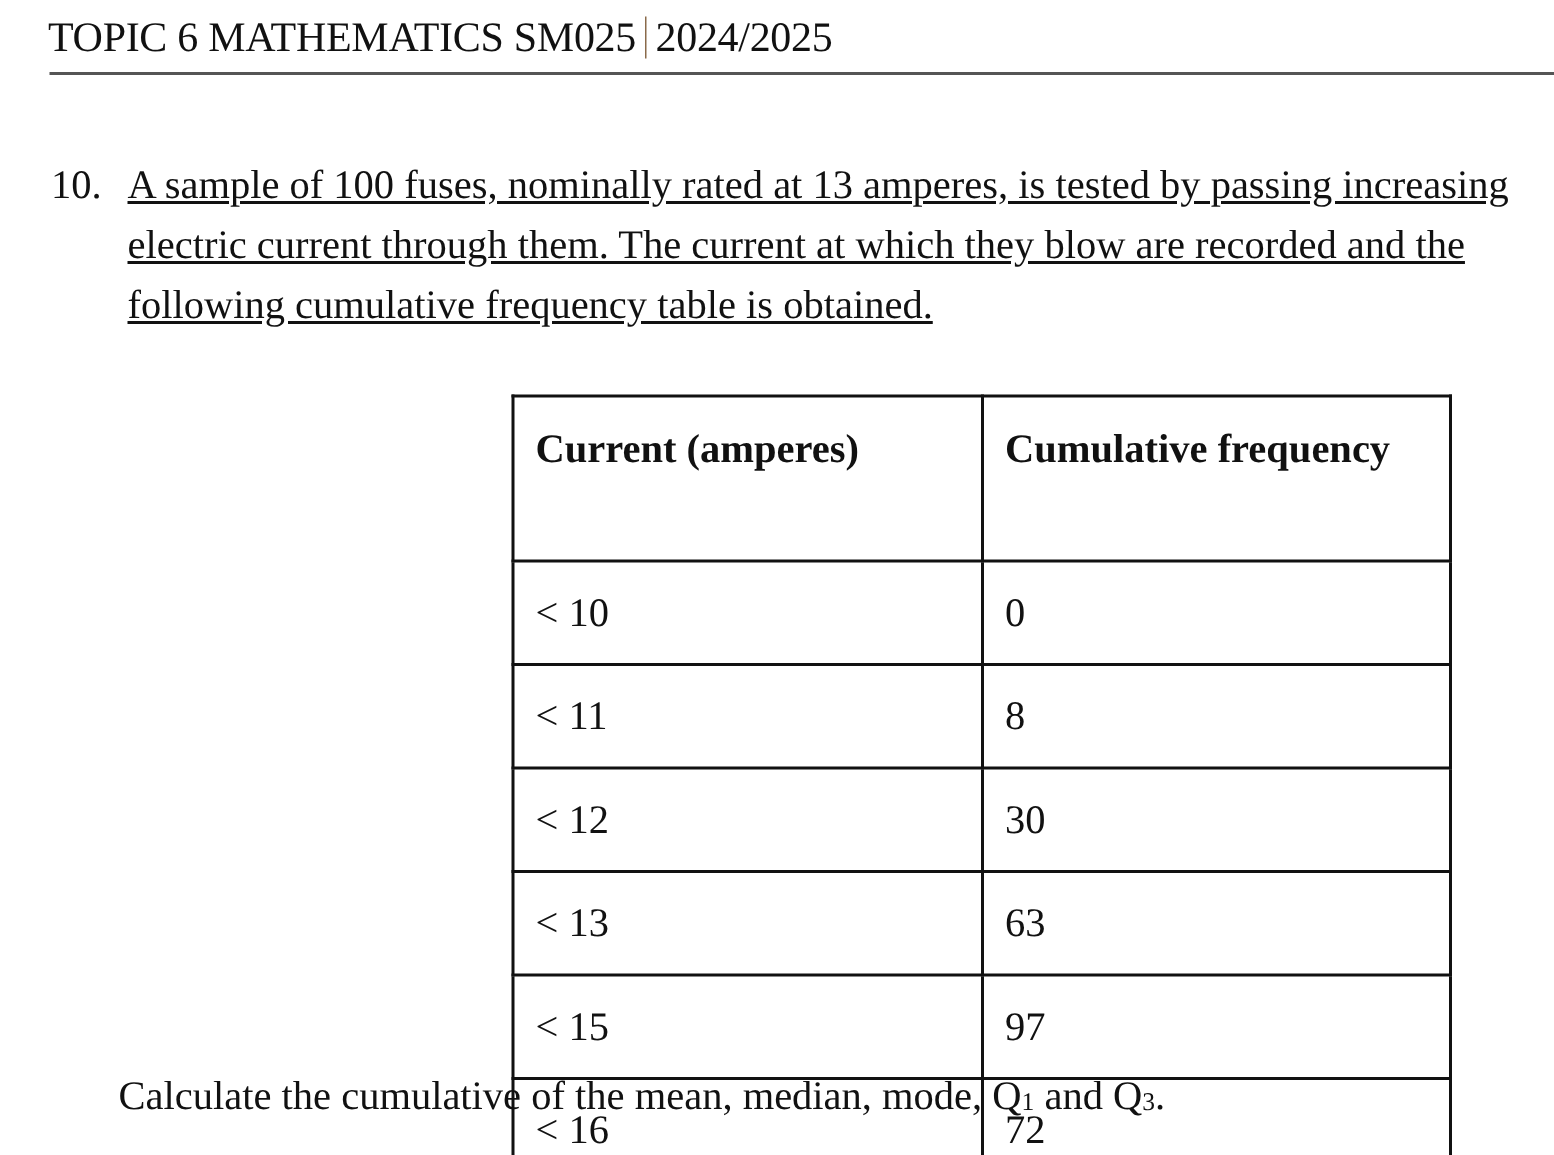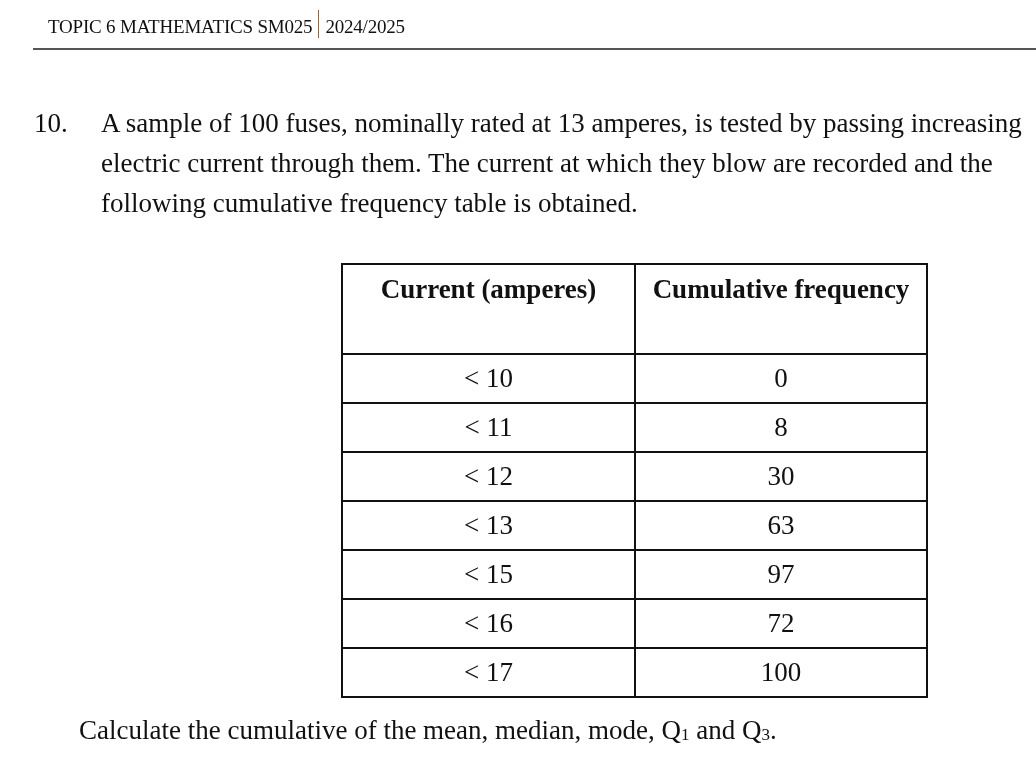--- a/index.html
+++ b/index.html
@@ -1,25 +1,25 @@
 <!DOCTYPE html>
 <html><head>
 <meta charset="utf-8">
 <style>
   html, body { margin:0; padding:0; background:#ffffff; }
   body { width:1036px; height:770px; position:relative; overflow:hidden;
          font-family:"Liberation Serif", "DejaVu Serif", serif; color:#111; }
-  .header { position:absolute; left:48px; top:10px; font-size:19px; letter-spacing:-0.2px; }
+  .header { position:absolute; left:32px; top:10px; font-size:28px; letter-spacing:-0.2px; }
   .header .sep { display:inline-block; width:1px; height:28px; background:#8a6a4a; vertical-align:-5px; margin:0 6px 0 6px; }
   .rule { position:absolute; left:33px; top:48px; width:1003px; height:2px; background:#555; }
   .question { position:absolute; left:34px; top:103px; width:990px; font-size:27px; line-height:40px; }
   .question .num { position:absolute; left:0; top:0;text-align:center; }
-  .question .body { margin-left:67px; }
+  .question .body { margin-left:51px;text-decoration:underline; }
   table.cf { position:absolute; left:341px; top:263px; border-collapse:collapse; font-size:27px; }
-  table.cf th, table.cf td { border:2px solid #111; text-align:center; padding:4px; }
+  table.cf th, table.cf td { border:2px solid #111; text-align:left; padding:14px; }
   table.cf th { font-weight:bold; line-height:40px; vertical-align:top; height:80px; }
   table.cf td { height:39px; line-height:39px; }
   table.cf .c1 { width:283px; }
   table.cf .c2 { width:282px; }
   .task { position:absolute; left:79px; top:715px; font-size:27px; }
   sub.q { font-size:17px; vertical-align:-1px; }
 </style>
 </head>
 <body>
 

